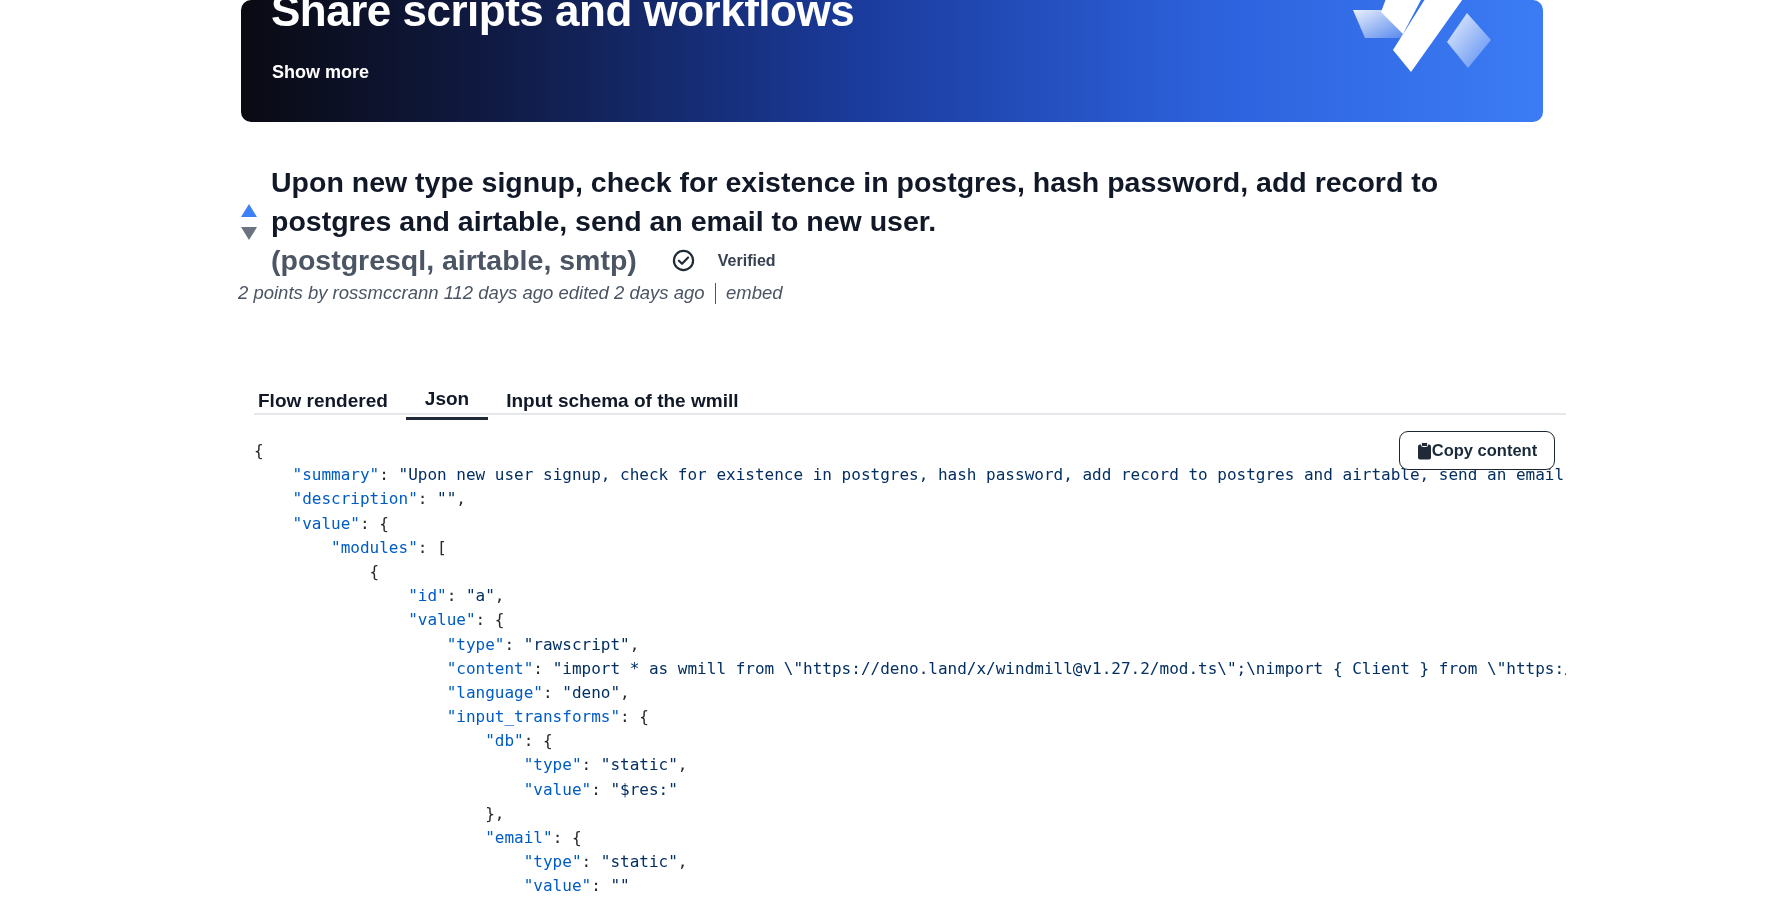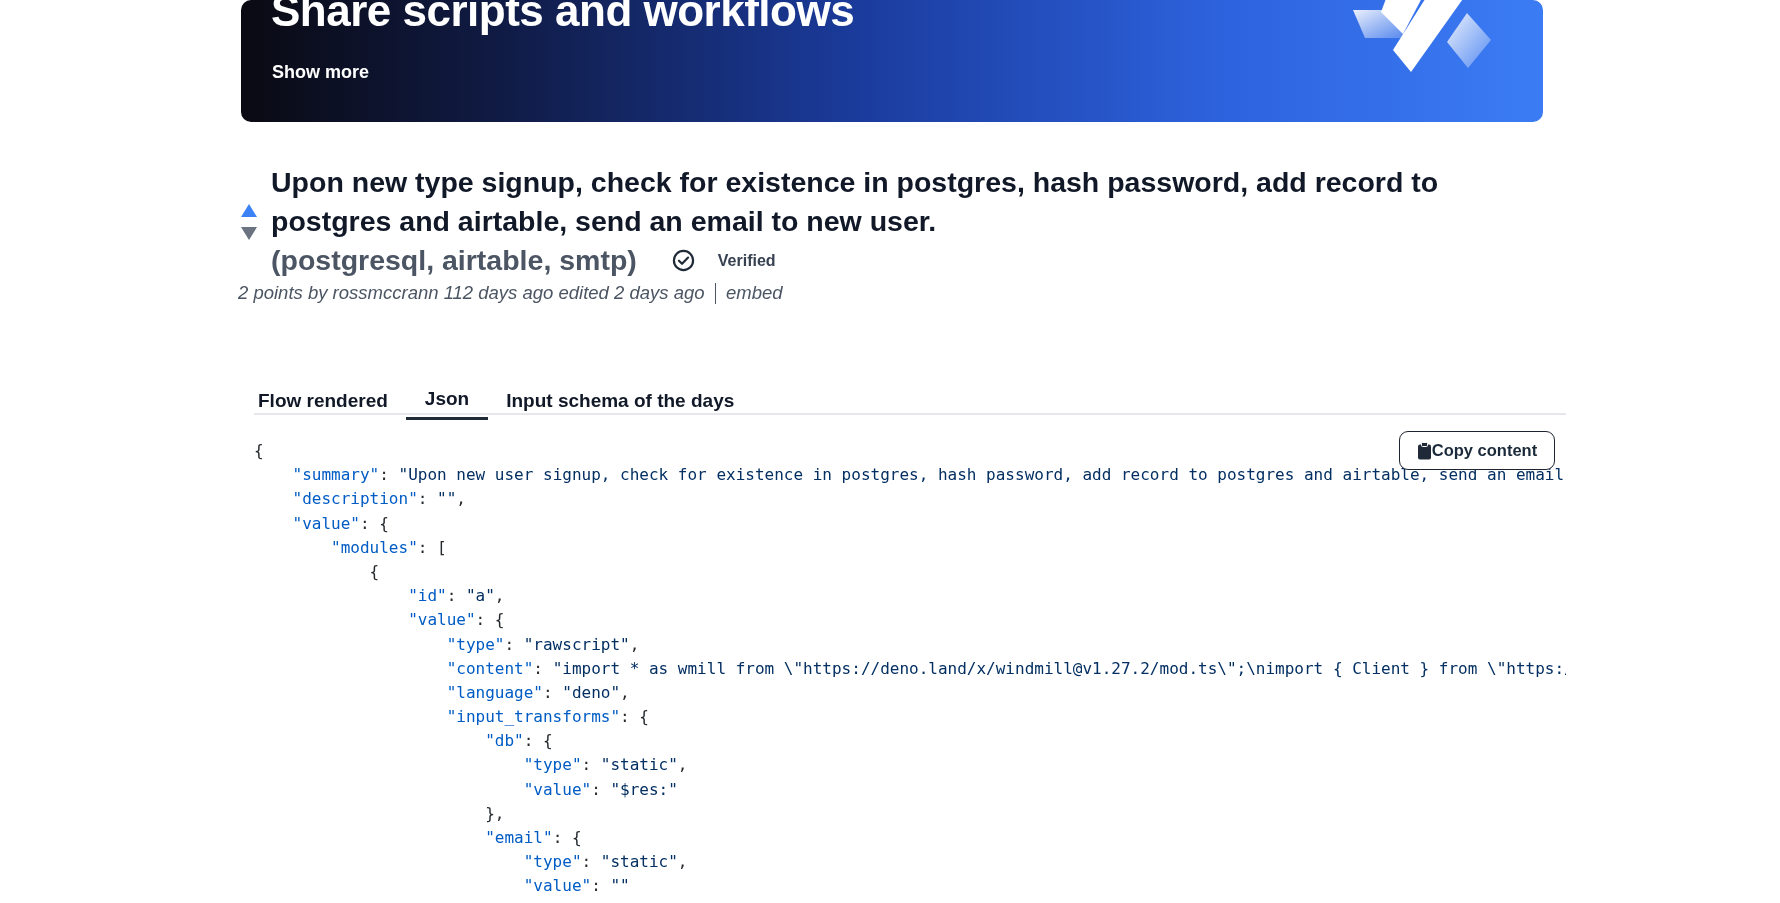--- a/index.html
+++ b/index.html
@@ -114,21 +114,21 @@
   <div class="meta">
     <span>2 points by rossmccrann 112 days ago edited 2 days ago</span>
     <span class="bar"></span>
     <a class="embed-link">embed</a>
   </div>
 
 
   <div class="tabs">
     <div class="tab">Flow rendered</div>
     <div class="tab active">Json</div>
-    <div class="tab">Input schema of the days</div>
+    <div class="tab">Input schema of the wmill</div>
   </div>
   <div class="tabs-rule"></div>
 
   <button class="copy-btn">
     <svg width="15" height="18" viewBox="0 0 15 18">
       <rect x="1" y="2.5" width="13" height="15" rx="2" fill="#1f2937"></rect>
       <rect x="4.5" y="0.5" width="6" height="4" rx="1" fill="#1f2937" stroke="#ffffff" stroke-width="1"></rect>
     </svg>
     <span>Copy content</span>
   </button>

